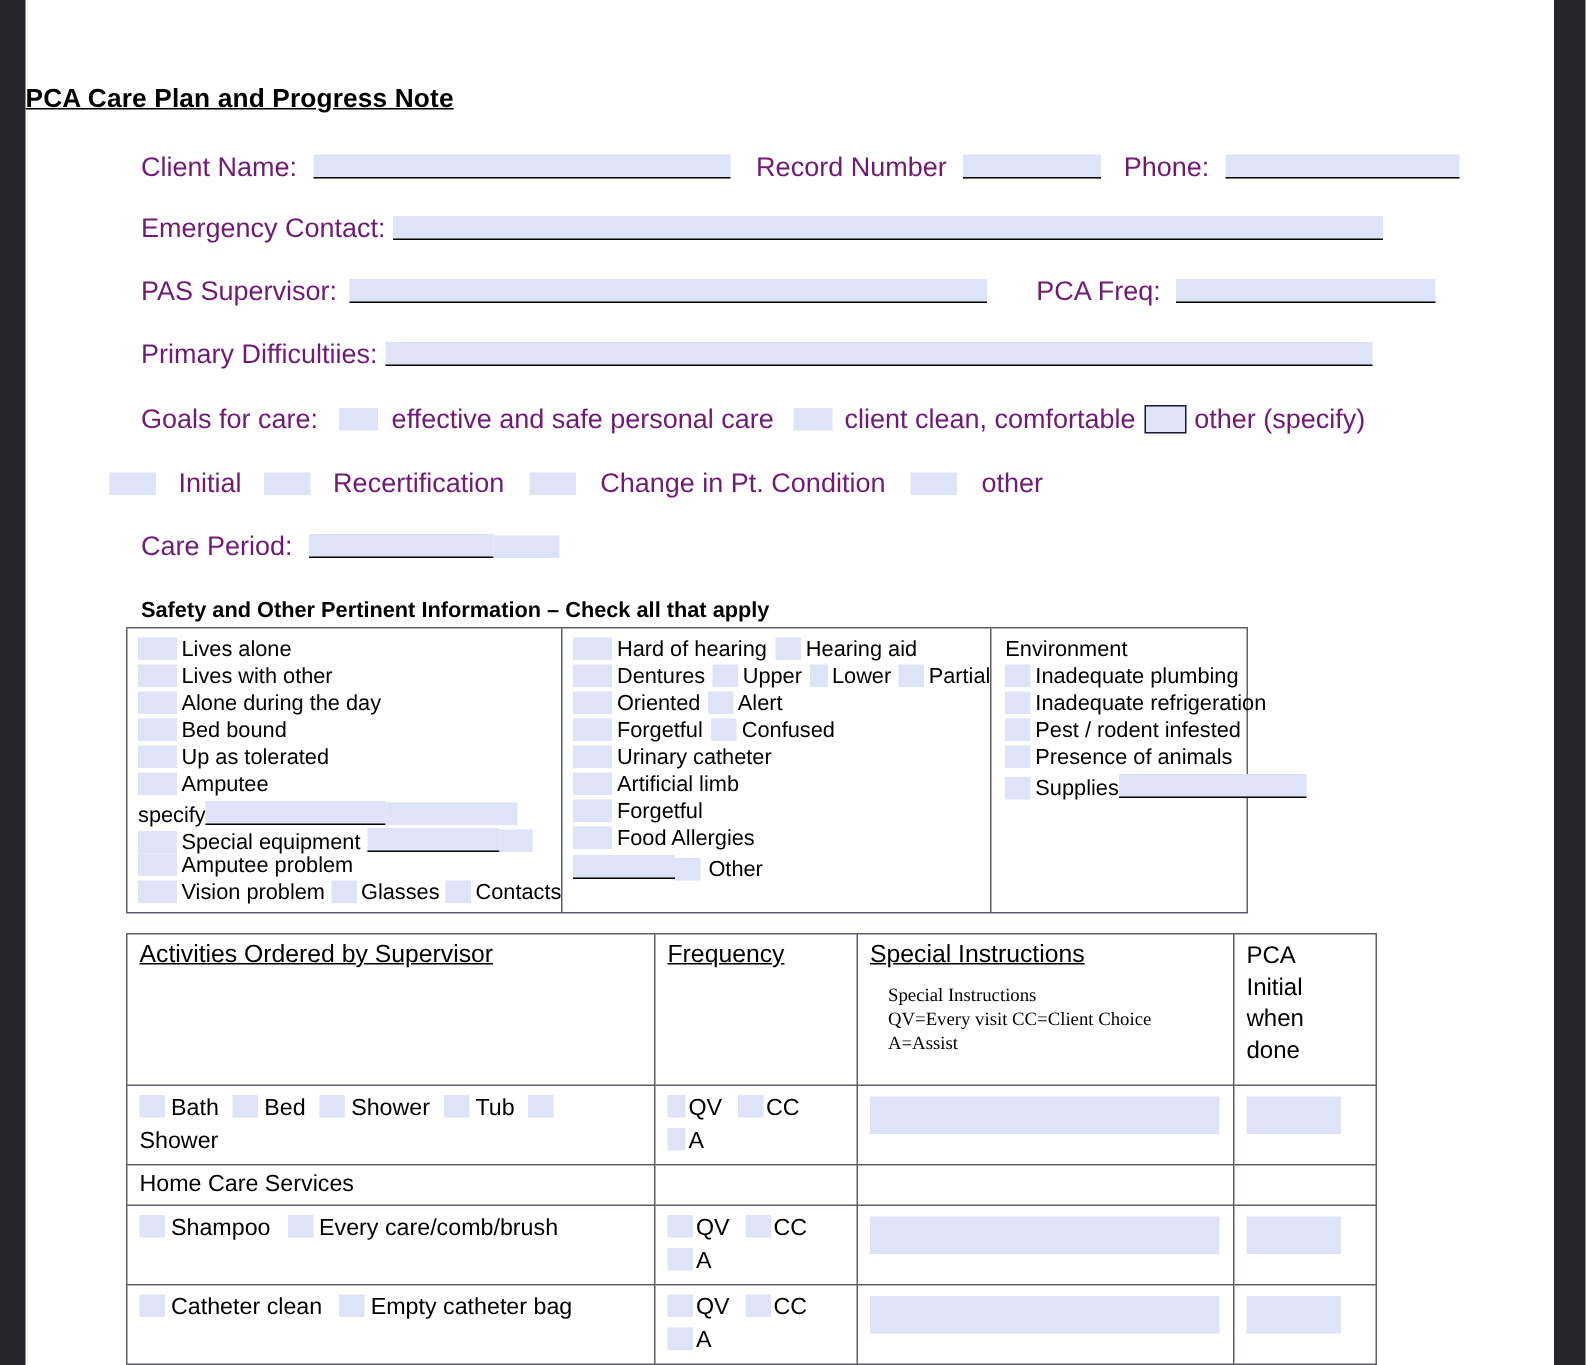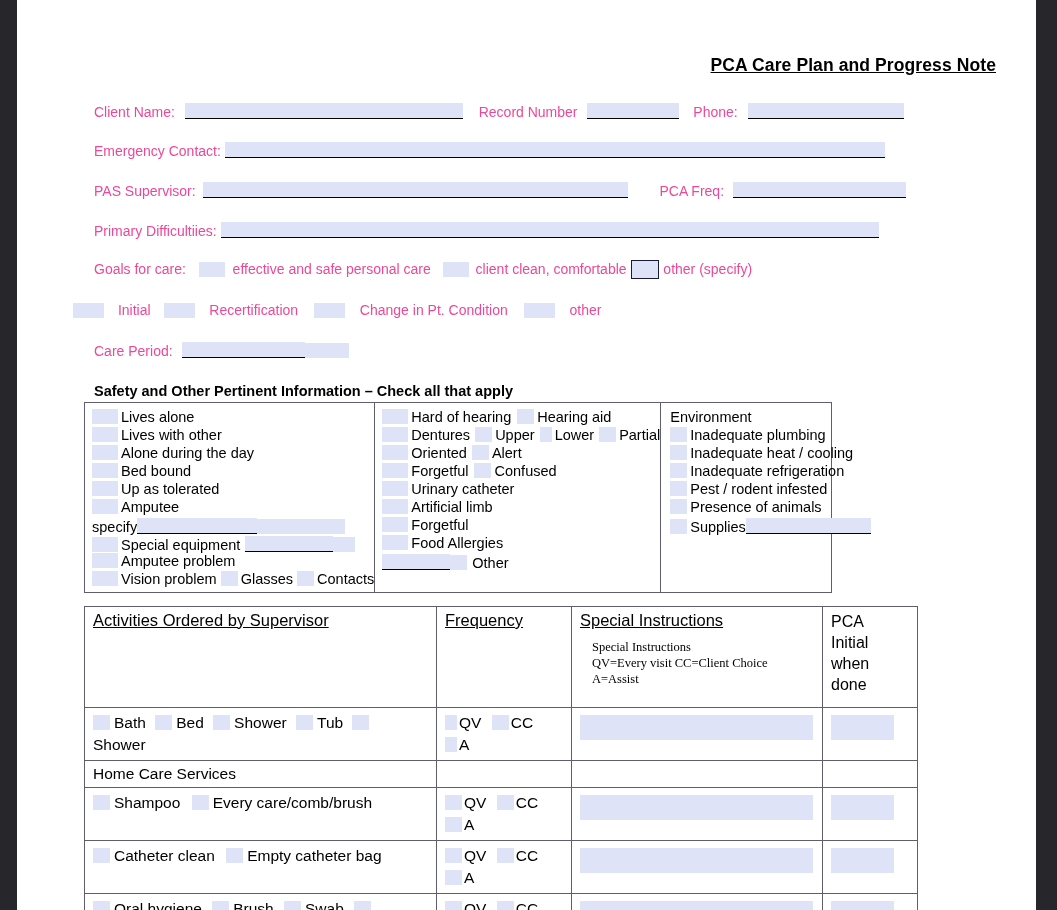--- a/index.html
+++ b/index.html
@@ -11,21 +11,21 @@
     -webkit-font-smoothing:antialiased;
   }
   #page{
     position:absolute;left:17px;top:0;width:1019px;height:910px;
     background:#ffffff;overflow:hidden;
   }
   .inner{position:relative;width:1019px;}
 
   
   .doc-title{
-    text-align:right;font-size:17.5px;font-weight:bold;color:#000;
+    text-align:left;font-size:17.5px;font-weight:bold;color:#000;
     text-decoration:underline;letter-spacing:.1px;
     margin:0;padding-top:55px;padding-right:40px;
   }
 
   
   .fld{
     display:inline-block;vertical-align:baseline;
     background:#dee3f7;border-bottom:1.5px solid #000;height:15px;
     position:relative;top:2px;
   }
@@ -37,21 +37,21 @@
   .cb{
     display:inline-block;vertical-align:middle;
     width:26px;height:15px;background:#dee3f7;
     position:relative;top:-1px;
   }
   .cb.sm{width:17px;}
   .cb.tiny{width:12px;}
   .cb.outlined{background:#dee3f7;border:1.4px solid #1a1a3a;height:17px;width:26px;}
 
   
-  .hdr{position:relative;font-size:14px;color:#ec4899;white-space:nowrap;}
+  .hdr{position:relative;font-size:18px;color:#701a75;white-space:nowrap;}
   .lbl{display:inline-block;}
 
   .row-client{padding-left:77px;padding-top:25px;}
   .row-emerg{padding-left:77px;padding-top:20px;}
   .row-pas{padding-left:77px;padding-top:21px;}
   .row-diff{padding-left:77px;padding-top:21px;}
   .row-goals{padding-left:77px;padding-top:22px;}
   .row-type{padding-left:56px;padding-top:22px;}
   .row-period{padding-left:77px;padding-top:21px;}
 
@@ -183,21 +183,20 @@
       <div class="sb-line"><span class="cb"></span><span>Urinary catheter</span></div>
       <div class="sb-line"><span class="cb"></span><span>Artificial limb</span></div>
       <div class="sb-line"><span class="cb"></span><span>Forgetful</span></div>
       <div class="sb-line"><span class="cb"></span><span>Food Allergies</span></div>
       <div class="sb-line"><span class="fld" style="width:68px;"></span><span class="cb sm" style="margin-left:0px;margin-right:5px;"></span><span>Other</span></div>
     </div>
 
     <div class="sb-col c3">
       <div class="plainline">Environment</div>
       <div class="sb-line"><span class="cb sm"></span><span>Inadequate plumbing</span></div>
-      <div class="sb-line"><span class="cb sm"></span><span>Inadequate heat / cooling</span></div>
       <div class="sb-line"><span class="cb sm"></span><span>Inadequate refrigeration</span></div>
       <div class="sb-line"><span class="cb sm"></span><span>Pest / rodent infested</span></div>
       <div class="sb-line"><span class="cb sm"></span><span>Presence of animals</span></div>
       <div class="sb-line"><span class="cb sm"></span><span>Supplies</span><span class="fld" style="width:125px;"></span></div>
       <div class="sb-line">&nbsp;</div>
       <div class="sb-line">&nbsp;</div>
       <div class="sb-line">&nbsp;</div>
     </div>
   </div>
 

